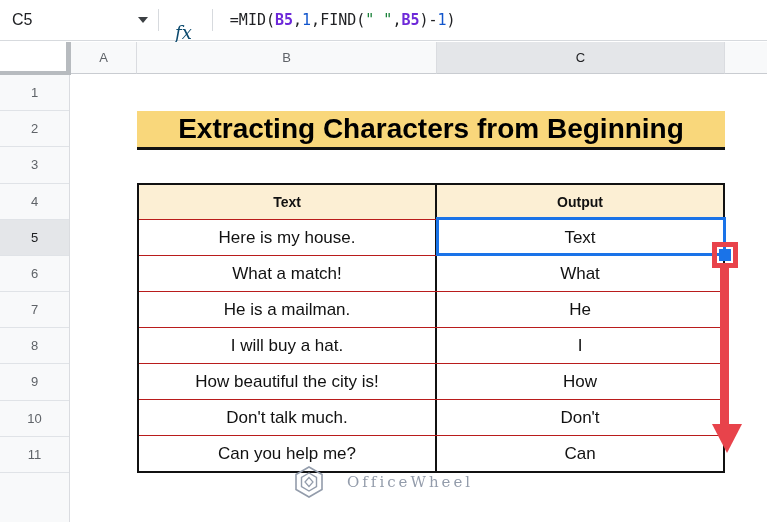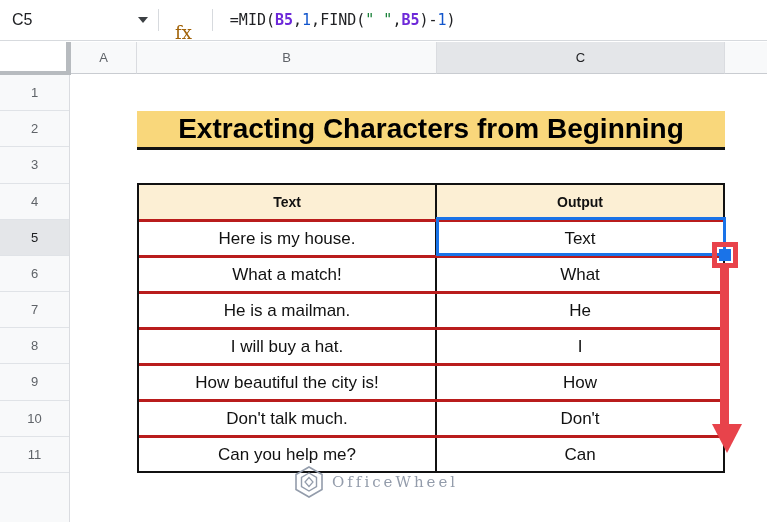--- a/index.html
+++ b/index.html
@@ -20,22 +20,22 @@
     justify-content:space-between; padding-left:12px; box-sizing:border-box;
     font-size:16px; color:#202124;
   }
   .nb-arrow {
     width:0; height:0; margin-right:10px;
     border-left:5px solid transparent; border-right:5px solid transparent;
     border-top:6px solid #3c4043;
   }
   .vdiv { width:1px; height:22px; background:#d7dade; }
   .fx {
-    font-family:"DejaVu Serif", serif; font-size:18px;
-    color:#a16207; padding:0 20px 2px 16px;margin-top:26px;
+    font-family:"DejaVu Serif", serif; font-style:italic; font-size:18px;
+    color:#0c4a6e; padding:0 20px 2px 16px;margin-top:26px;
   }
   .formula {
     font-family:"DejaVu Sans Mono", monospace; font-size:15px;
     color:#202124; margin-left:17px; white-space:pre;
   }
   .tok-plain { color:#202124; }
   .tok-ref   { color:#6d28d9;font-weight:bold; }
   .tok-num   { color:#1155cc; }
   .tok-str   { color:#188038; }
 
@@ -74,21 +74,21 @@
     position:absolute; left:137px; top:111px; width:588px; height:36px;
     background:#f9d77b; border-bottom:3px solid #111;
     display:flex; align-items:center; justify-content:center;
     font-weight:bold; font-size:28px; color:#000;
   }
   .tbl {
     position:absolute; left:137px; top:183px; width:588px; height:290px;
     border:2px solid #111; box-sizing:border-box;
     display:flex; flex-direction:column;
   }
-  .trow { flex:1; display:flex; border-top:3px solid #b91c1c; }
+  .trow { flex:1; display:flex; border-top:1px solid #b91c1c; }
   .trow.thead {
     flex:none; height:34px; border-top:none;
     background:#fcefd4; font-weight:bold;
   }
   .tcell {
     display:flex; align-items:center; justify-content:center;
     font-size:17px; color:#111; box-sizing:border-box;
   }
   .thead .tcell { font-size:14px; }
   .tcell.b { width:298px; border-right:2px solid #111; }
@@ -107,21 +107,21 @@
   .red-band { position:absolute; left:720px; top:266px; width:9px; height:159px; background:#e8434b; }
   .red-head {
     position:absolute; left:712px; top:424px; width:0; height:0;
     border-left:15px solid transparent; border-right:15px solid transparent;
     border-top:29px solid #e8434b;
   }
 
   
   .watermark {
     position:absolute; left:293px; top:464px; height:36px;
-    display:flex; align-items:center; gap:7px; color:#939cab;text-align:right;
+    display:flex; align-items:center; gap:22px; color:#939cab;text-align:right;
   }
   .wm-text {
     font-family:"DejaVu Serif", serif; font-size:15px; letter-spacing:3px;
     color:#939cab;
   }
 </style>
 </head>
 <body>
 
 <div class="app">

